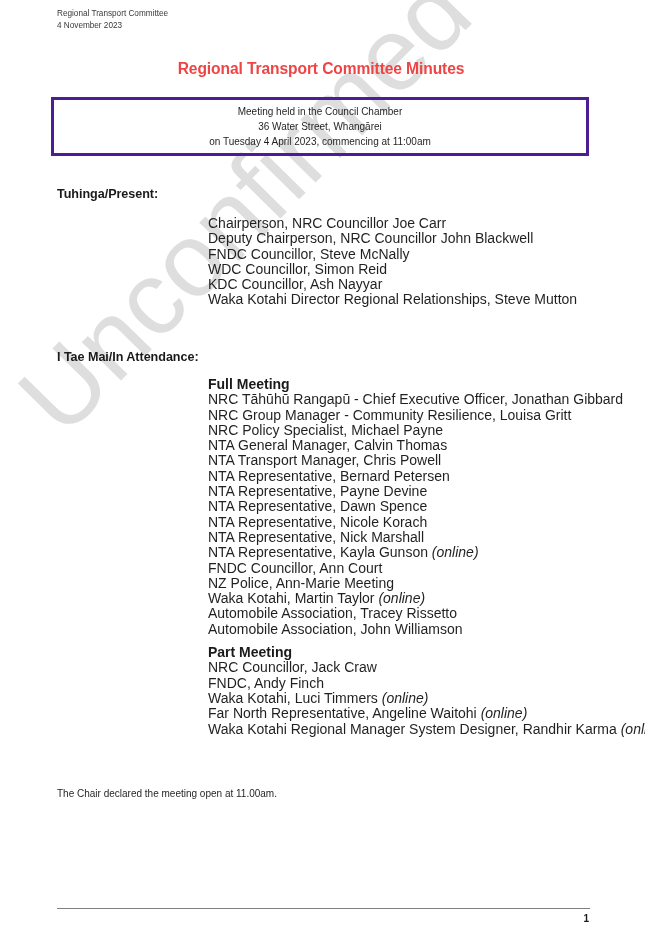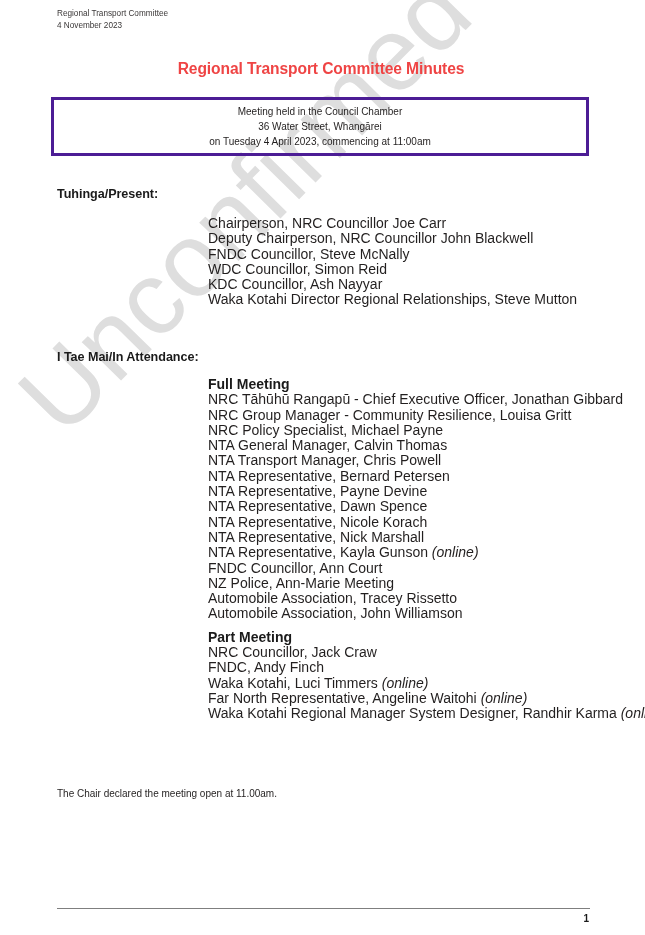--- a/index.html
+++ b/index.html
@@ -208,20 +208,21 @@
         <div class="pline">NTA General Manager, Calvin Thomas</div>
         <div class="pline">NTA Transport Manager, Chris Powell</div>
         <div class="pline">NTA Representative, Bernard Petersen</div>
         <div class="pline">NTA Representative, Payne Devine</div>
         <div class="pline">NTA Representative, Dawn Spence</div>
         <div class="pline">NTA Representative, Nicole Korach</div>
         <div class="pline">NTA Representative, Nick Marshall</div>
         <div class="pline">NTA Representative, Kayla Gunson <span class="online">(online)</span></div>
         <div class="pline">FNDC Councillor, Ann Court</div>
         <div class="pline">NZ Police, Ann-Marie Meeting</div>
+        <div class="pline">Waka Kotahi, Martin Taylor <span class="online">(online)</span></div>
         <div class="pline">Automobile Association, Tracey Rissetto</div>
         <div class="pline">Automobile Association, John Williamson</div>
         <div class="group-gap"></div>
         <div class="pline sub-head">Part Meeting</div>
         <div class="pline">NRC Councillor, Jack Craw</div>
         <div class="pline">FNDC, Andy Finch</div>
         <div class="pline">Waka Kotahi, Luci Timmers <span class="online">(online)</span></div>
         <div class="pline">Far North Representative, Angeline Waitohi <span class="online">(online)</span></div>
         <div class="pline">Waka Kotahi Regional Manager System Designer, Randhir Karma <span class="online">(online)</span></div>
       </div>

